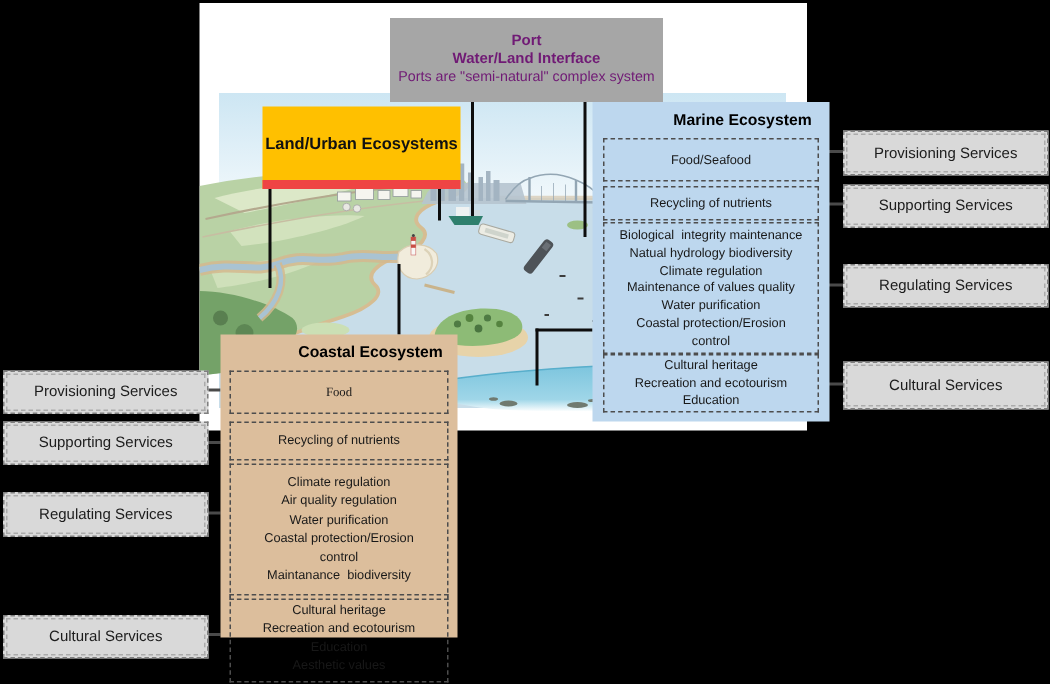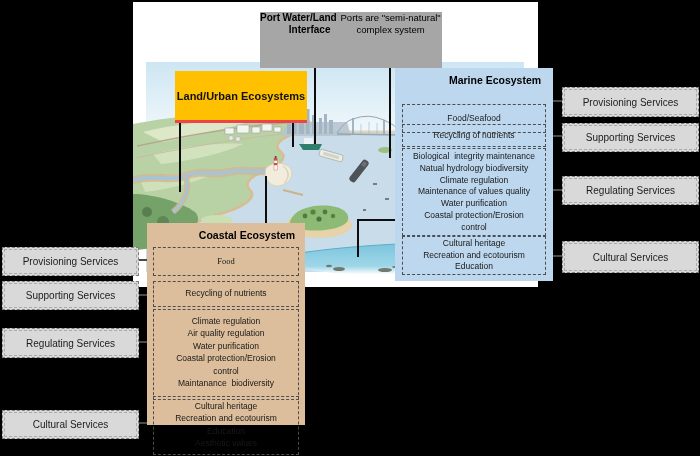--- a/index.html
+++ b/index.html
@@ -8,42 +8,42 @@
   .canvas-white{position:absolute;left:133px;top:2px;width:405px;height:285px;background:#ffffff;}
   .illu{position:absolute;left:133px;top:62px;width:405px;height:225px;}
 
   
   .vline{position:absolute;width:2px;background:#0d0d0d;z-index:3;}
   .hline{position:absolute;height:2px;background:#0d0d0d;z-index:3;}
   .cdash{position:absolute;width:11px;height:0;border-top:2px dashed #4a4a4a;z-index:3;}
 
   
   .port-box{position:absolute;left:260px;top:12px;width:182px;height:56px;background:#a6a6a6;
-            z-index:4;display:flex;flex-direction:row;justify-content:center;text-align:center;
-            color:#000000;}
+            z-index:4;display:flex;flex-direction:column;justify-content:center;text-align:center;
+            color:#701a75;}
   .port-box .b{font-weight:bold;font-size:10px;line-height:12px;}
   .port-box .n{font-size:9.5px;line-height:12px;}
 
   
   .land-box{position:absolute;left:175px;top:71px;width:132px;height:49px;background:#ffc000;
-            border-bottom:3px solid #ef4444;z-index:4;display:flex;align-items:center;
+            border-bottom:6px solid #ef4444;z-index:4;display:flex;align-items:center;
             justify-content:center;font-weight:bold;font-size:11px;color:#111;text-align:center;}
 
   
   .eco{position:absolute;z-index:4;}
   .marine-box{left:395px;top:68px;width:158px;height:213px;background:#bdd7ee;}
   .coastal-box{left:147px;top:223px;width:158px;height:202px;background:#dcbe9c;}
   .eco .title{position:absolute;left:0;right:0;top:6px;text-align:center;font-weight:bold;
               font-size:10.5px;color:#000;margin-left:42px;}
   .sub{position:absolute;border:1px dashed #4d4d4d;display:flex;flex-direction:column;
        justify-content:center;align-items:center;text-align:center;color:#181818;overflow:visible;}
   .sub .li{font-size:8.5px;line-height:11.8px;white-space:pre;}
   .marine-box .sub{left:7px;width:142px;}
   .coastal-box .sub{left:6px;width:144px;}
-  .m0{top:36px;height:27px;} .m1{top:56px;height:21px;}
+  .m0{top:24px;height:27px;} .m1{top:56px;height:21px;}
   .m2{top:80px;height:84px;justify-content:flex-start;padding-top:2px;}
   .m3{top:168px;height:37px;}
   .c0{top:24px;height:27px;font-family:Liberation Serif, serif;} .c1{top:58px;height:24px;}
   .c2{top:86px;height:84px;justify-content:flex-start;padding-top:5px;}
   .c2 .li{line-height:12.4px;}
   .c3{top:173px;height:54px;justify-content:flex-start;padding-top:3px;}
   .c3 .li{line-height:12.4px;}
 
   
   .svc{position:absolute;background:#d9d9d9;border:1px dashed #7f7f7f;outline:1px dashed #ababab;

